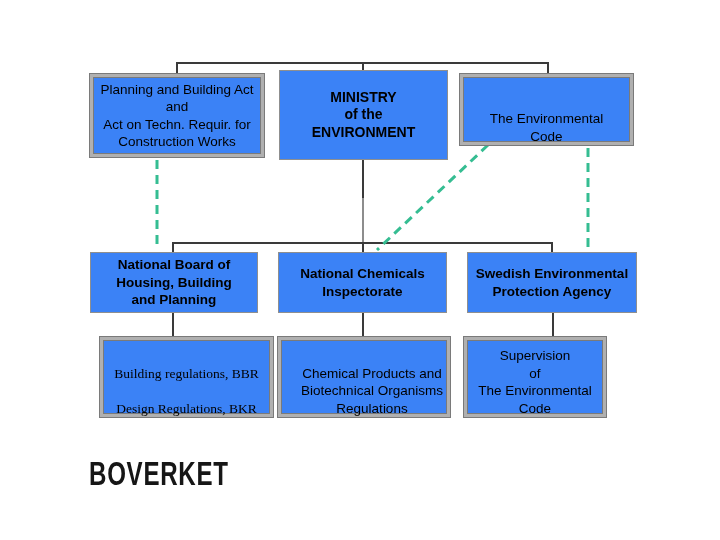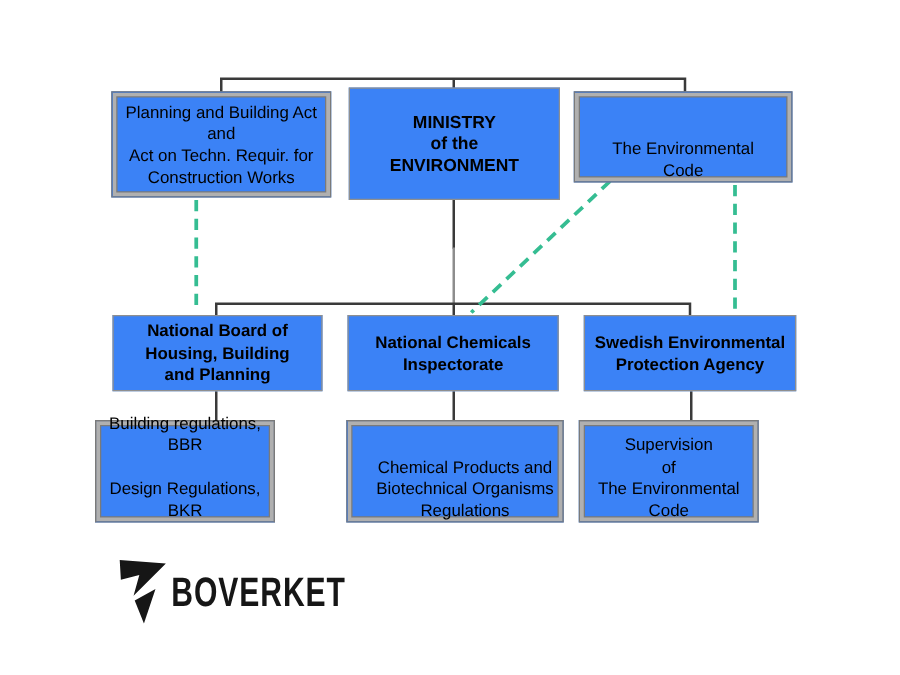--- a/index.html
+++ b/index.html
@@ -26,25 +26,25 @@
   .v-center{justify-content:center;}
   .v-top{justify-content:flex-end;padding-top:7px;}
   .bold{font-weight:bold;}
   
   #box-planning-act{left:89px;top:73px;width:176px;height:85px;}
   #box-ministry{left:279px;top:70px;width:169px;height:90px;font-size:14px;}
   #box-env-code{left:459px;top:73px;width:175px;height:73px;}
   #box-national-board{left:90px;top:252px;width:168px;height:61px;}
   #box-chem-inspectorate{left:278px;top:252px;width:169px;height:61px;}
   #box-epa{left:467px;top:252px;width:170px;height:61px;}
-  #box-building-regs{left:76px;top:336px;width:144px;height:82px;}
+  #box-building-regs{left:99px;top:336px;width:175px;height:82px;font-family:Liberation Serif, serif;}
   #box-chem-products{left:277px;top:336px;width:174px;height:82px;padding-left:16px;}
   #box-supervision{left:463px;top:336px;width:144px;height:82px;}
   
-  #logo{position:absolute;left:93px;top:444px;height:60px;display:flex;align-items:flex-start;}
+  #logo{position:absolute;left:93px;top:444px;height:60px;display:flex;align-items:flex-end;flex-direction:column;}
   #logo svg{display:block;}
   #logo .wordmark{
     color:var(--logo,#161616);font-size:33px;font-weight:bold;letter-spacing:1px;
     transform:scaleX(.73);transform-origin:left center;margin-left:-4px;
     line-height:60px;white-space:nowrap;
   }
 </style>
 </head>
 <body>
 

